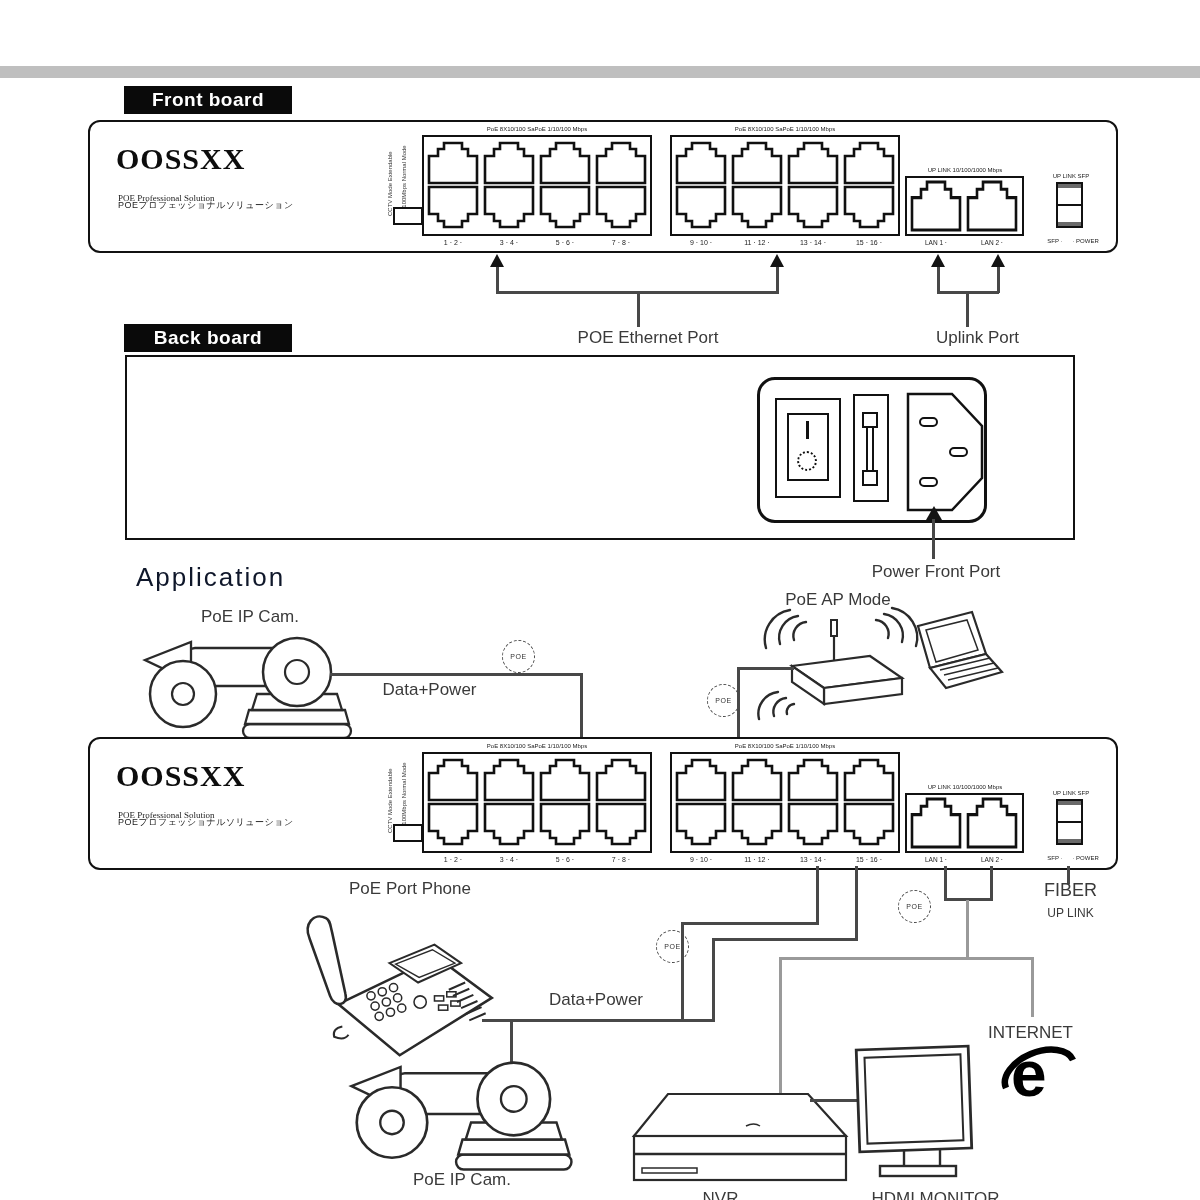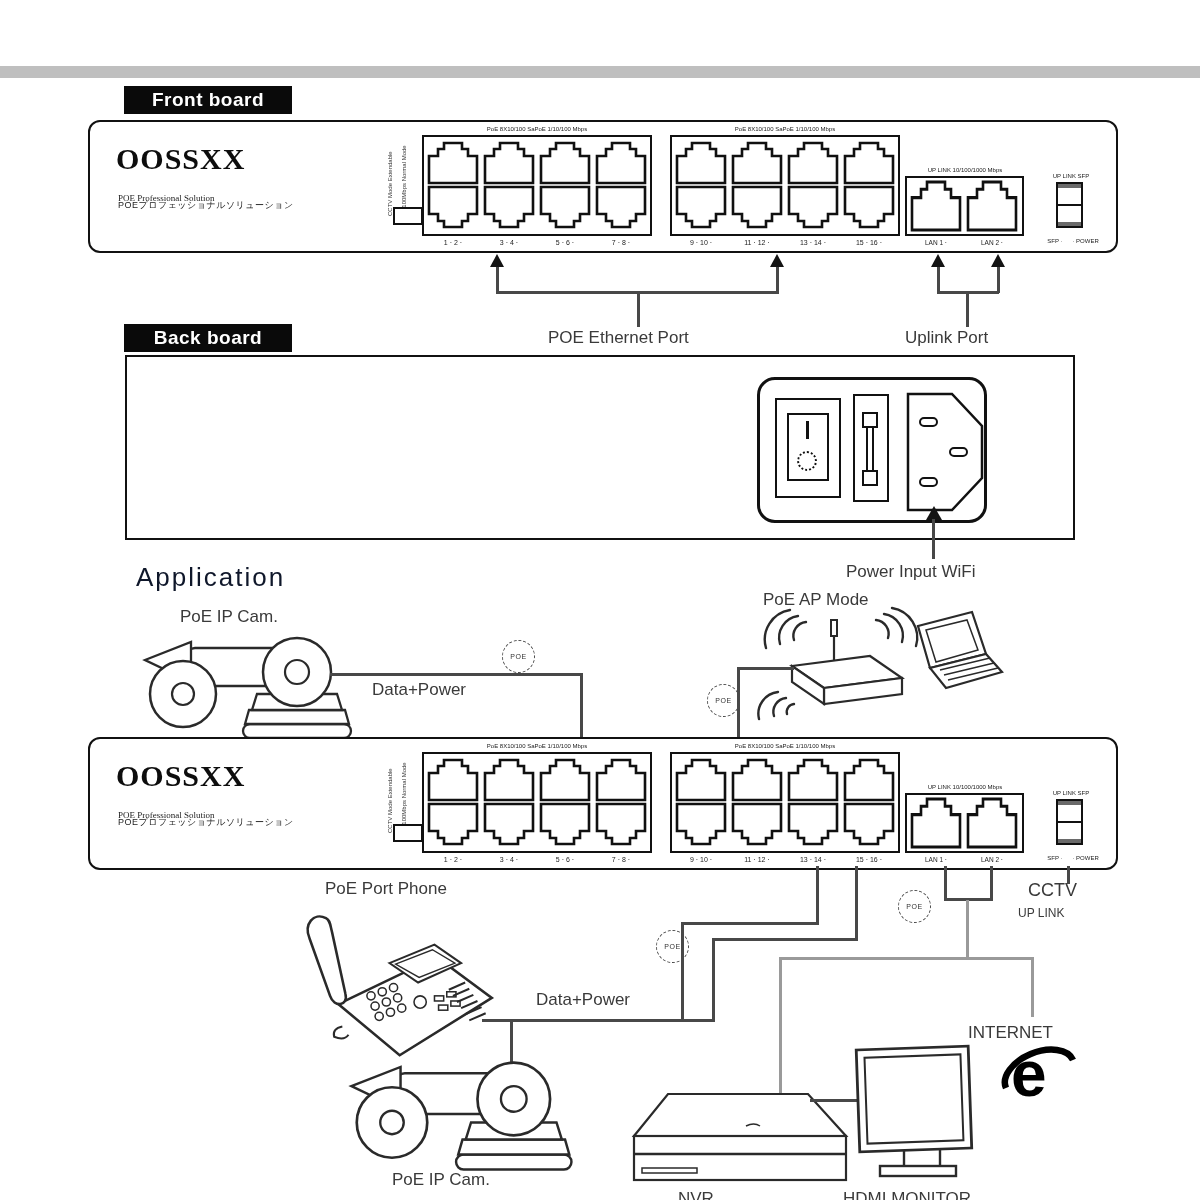--- a/index.html
+++ b/index.html
@@ -10,21 +10,21 @@
   .banner{position:absolute;left:0;top:0;width:1200px;height:66px;background:var(--banner,#a8a8a8);
     display:flex;align-items:center;justify-content:center;font-size:41px;color:#161616;
     white-space:pre;text-shadow:0 0 2px rgba(255,255,255,.7);}
   .banner-strip{position:absolute;left:0;top:66px;width:1200px;height:12px;background:#bfbfbf;}
 
   
   .sec{position:absolute;background:var(--labelbg,#0a0a0a);color:#fff;font-weight:bold;font-size:19px;
     width:168px;text-align:center;padding:3px 0;letter-spacing:.5px;}
 
   
-  .lbl{position:absolute;font-size:17px;color:#3a3a3a;text-align:left;}
+  .lbl{position:absolute;font-size:17px;color:#3a3a3a;text-align:center;}
 
   
   .switch-box{position:absolute;left:88px;width:1030px;height:133px;border:2.5px solid #111;
     border-radius:12px;background:#fff;box-sizing:border-box;}
   .brand{position:absolute;left:26px;top:20px;font-family:"Liberation Serif",serif;font-weight:bold;
     font-size:30px;letter-spacing:1px;color:#0d0d0d;}
   .brand-jp{position:absolute;left:28px;top:58px;font-size:9px;color:#222;letter-spacing:.5px;margin-top:19px;}
   .brand-en{position:absolute;left:28px;top:71px;font-size:9px;color:#222;font-family:Liberation Serif, serif;}
   .vtext{position:absolute;top:22px;height:72px;writing-mode:vertical-rl;transform:rotate(180deg);
     font-size:6px;color:#333;line-height:1.25;}
@@ -186,21 +186,21 @@
     <div class="fu-b"></div>
     <svg style="left:146px;top:12px;" width="80" height="120" viewBox="0 0 80 120">
       <polygon points="2,2 46,2 76,34 76,86 46,118 2,118" fill="#fff" stroke="#111" stroke-width="2.5"></polygon>
       <rect x="14" y="26" width="17" height="8" rx="4" fill="#fff" stroke="#111" stroke-width="2"></rect>
       <rect x="14" y="86" width="17" height="8" rx="4" fill="#fff" stroke="#111" stroke-width="2"></rect>
       <rect x="44" y="56" width="17" height="8" rx="4" fill="#fff" stroke="#111" stroke-width="2"></rect>
     </svg>
   </div>
   <div class="ah" style="left:926px;top:506px;border-left-width:8px;border-right-width:8px;border-bottom-width:14px;"></div>
   <div class="ln" style="left:932px;top:519px;width:3px;height:40px;"></div>
-  <div class="lbl" style="left:846px;top:562px;width:180px;">Power Input WiFi</div>
+  <div class="lbl" style="left:846px;top:562px;width:180px;">Power Front Port</div>
 
   <div class="app-title">Application</div>
 
   <div class="lbl" style="left:180px;top:607px;width:140px;">PoE IP Cam.</div>
   <svg style="left:139px;top:632px;" width="220" height="110" viewBox="0 0 220 110">
     <rect x="48" y="16" width="112" height="38" rx="8" fill="#fff" stroke="#2a2a2a" stroke-width="2.3"></rect>
     <polygon points="6,28 52,10 52,50" fill="#fff" stroke="#2a2a2a" stroke-width="2.3"></polygon>
     <circle cx="44" cy="62" r="33" fill="#fff" stroke="#2a2a2a" stroke-width="2.5"></circle>
     <circle cx="44" cy="62" r="11" fill="#fff" stroke="#2a2a2a" stroke-width="2.2"></circle>
     <rect x="104" y="92" width="108" height="14" rx="7" fill="#fff" stroke="#2a2a2a" stroke-width="2.3"></rect>
@@ -339,21 +339,21 @@
   <div class="ln" style="left:944px;top:866px;width:2.5px;height:35px;"></div>
   <div class="ln" style="left:990px;top:866px;width:2.5px;height:35px;"></div>
   <div class="ln" style="left:944px;top:898px;width:48px;height:2.5px;"></div>
   <div class="lng" style="left:966px;top:900px;width:3px;height:60px;"></div>
   <div class="poe-badge" style="left:898px;top:890px;">POE</div>
   <div class="lng" style="left:779px;top:957px;width:255px;height:3px;"></div>
   <div class="lng" style="left:779px;top:957px;width:3px;height:137px;"></div>
   <div class="lng" style="left:1031px;top:957px;width:3px;height:60px;"></div>
 
   <div class="ln" style="left:1067px;top:866px;width:2.5px;height:18px;"></div>
-  <div class="lbl" style="left:1028px;top:880px;width:85px;font-size:18px;">CCTV</div>
+  <div class="lbl" style="left:1028px;top:880px;width:85px;font-size:18px;">FIBER</div>
   <div class="lbl" style="left:1018px;top:906px;width:105px;font-size:12px;">UP LINK</div>
 
   <div class="lbl" style="left:325px;top:879px;width:170px;">PoE Port Phone</div>
   <svg style="left:285px;top:903px;" width="215" height="155" viewBox="0 0 210 150">
     <polygon points="52,98 148,52 202,92 112,148" fill="#fff" stroke="#2a2a2a" stroke-width="2.5"></polygon>
     <polygon points="102,58 146,40 172,58 130,77" fill="#fff" stroke="#2a2a2a" stroke-width="2"></polygon>
     <polygon points="108,59 144,45 166,58 131,72" fill="#fff" stroke="#2a2a2a" stroke-width="1.3"></polygon>
     <path d="M40,14 C28,8 18,20 24,34 L44,90 C48,102 62,100 59,88 L46,28 C44,20 44,16 40,14 Z" fill="#fff" stroke="#2a2a2a" stroke-width="2.5"></path>
     <g fill="none" stroke="#2a2a2a" stroke-width="1.5">
       <circle cx="84" cy="90" r="4"></circle>

